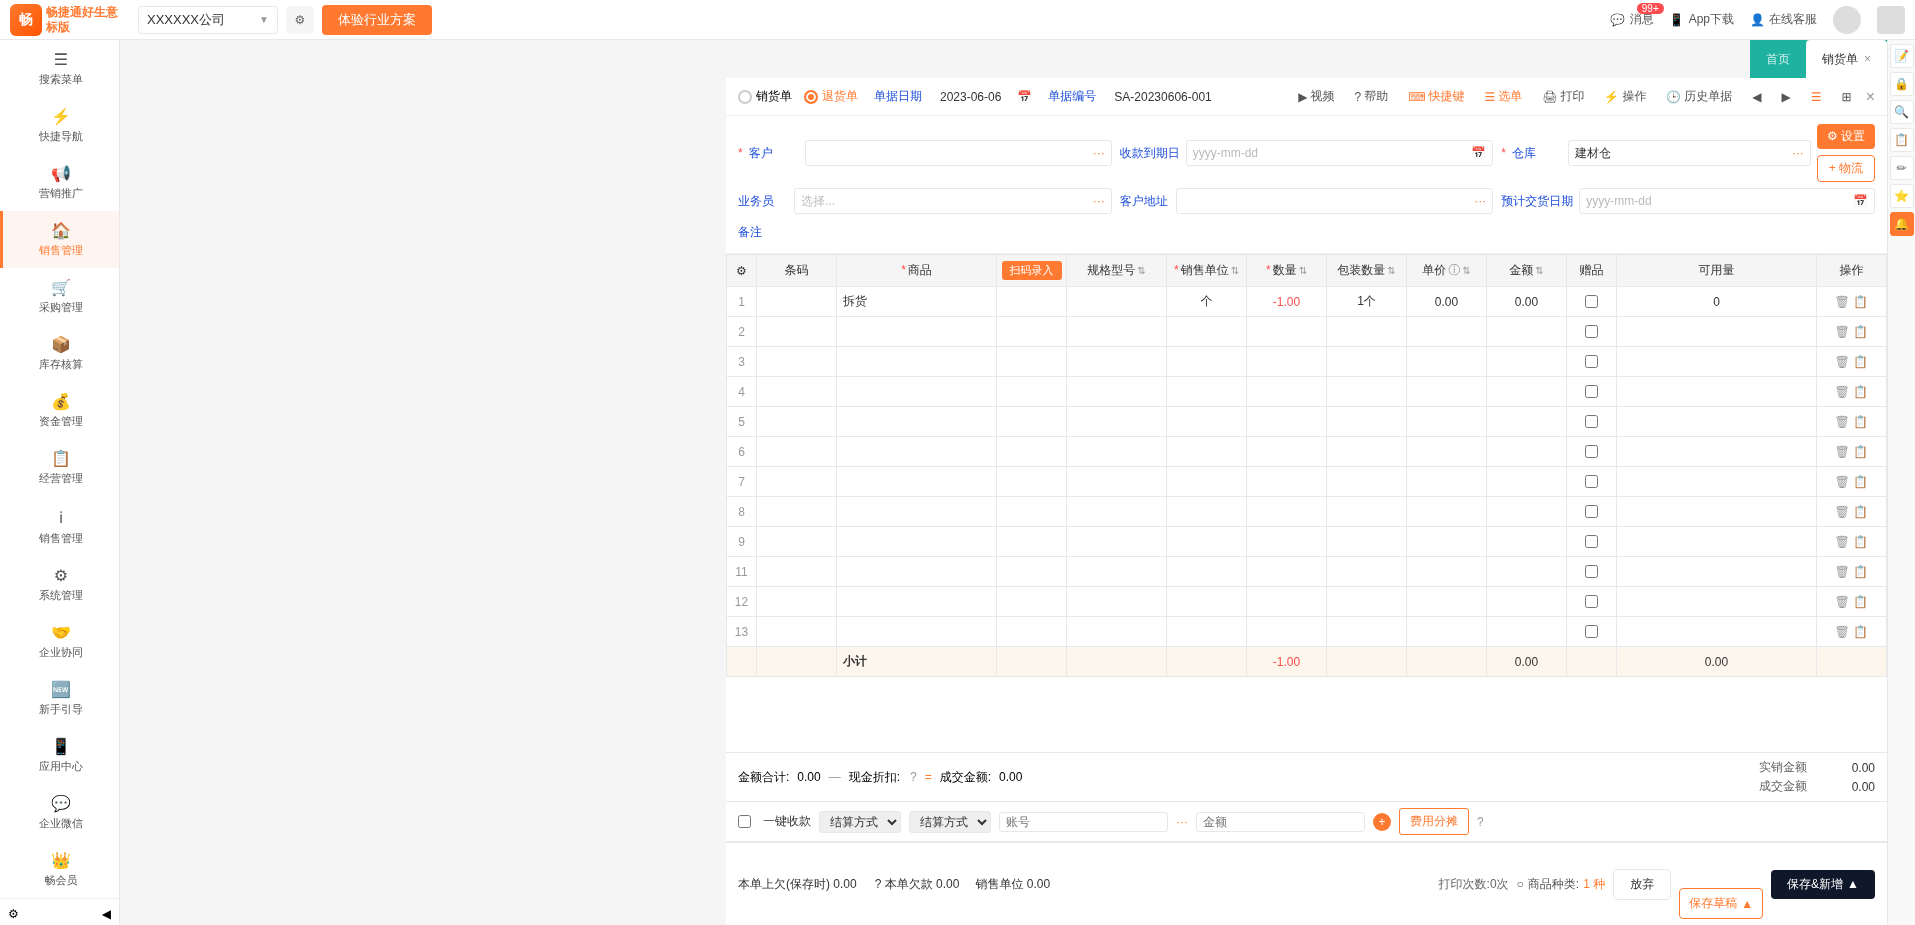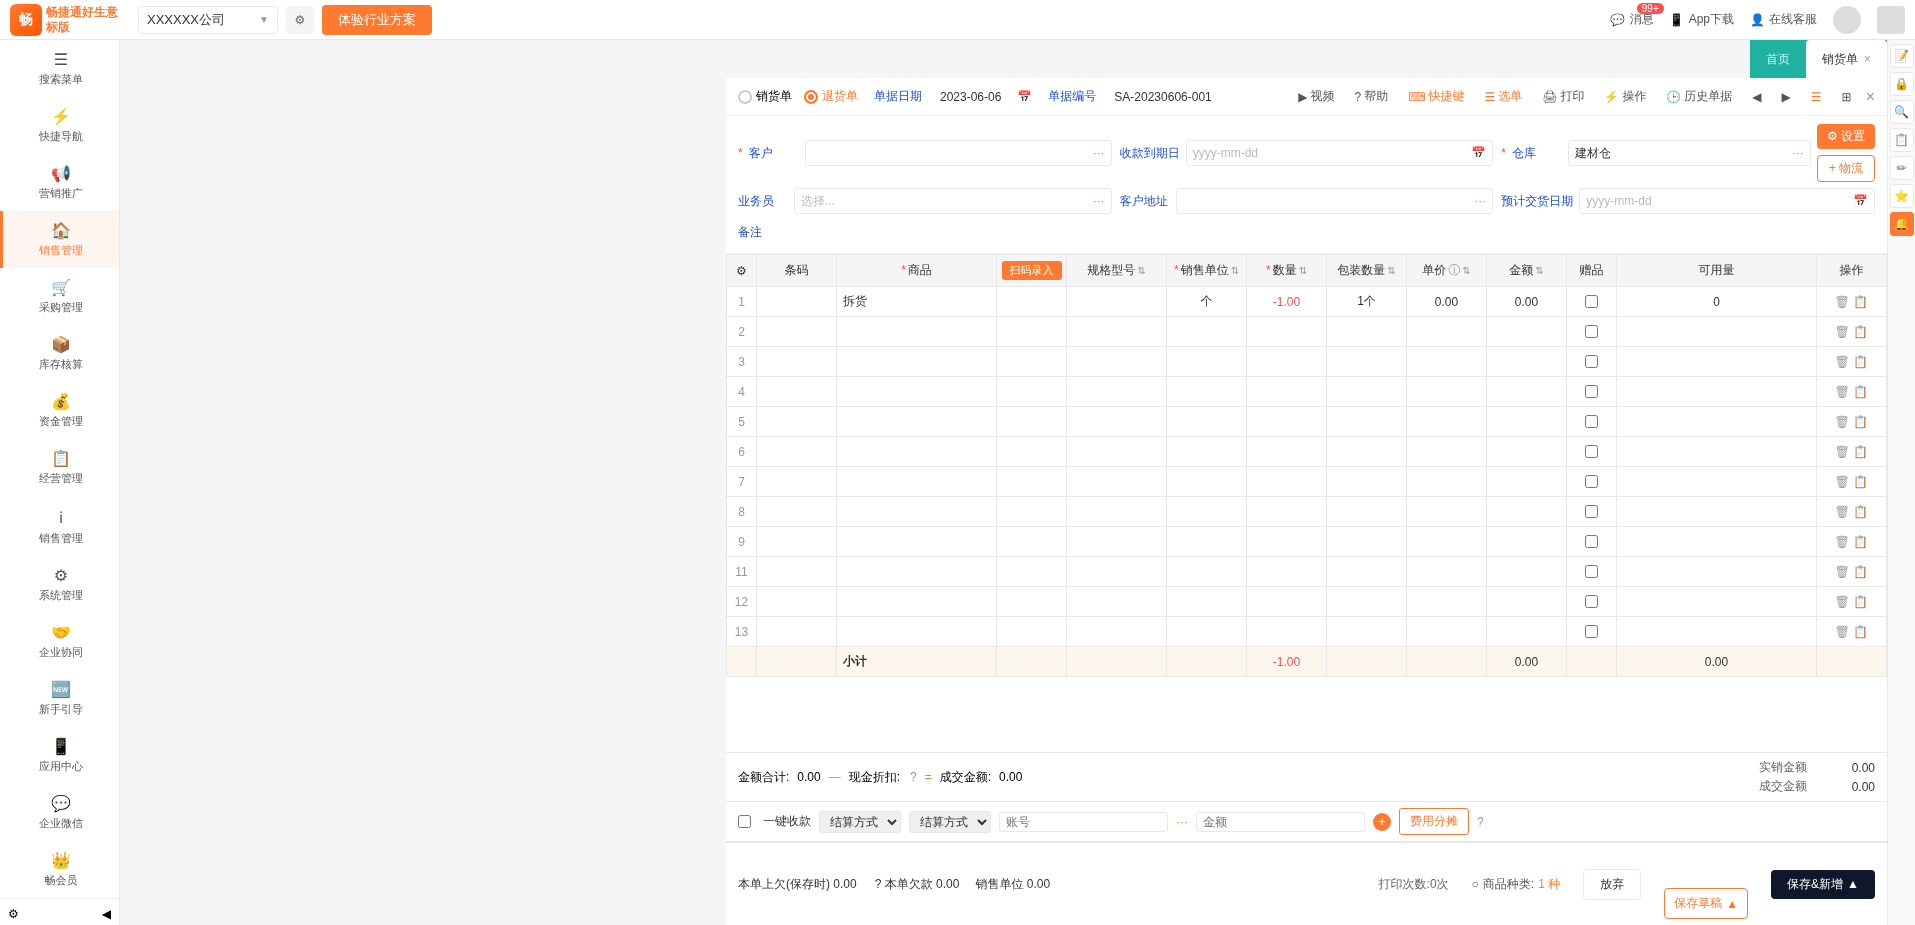--- a/index.html
+++ b/index.html
@@ -99,21 +99,21 @@
     .account-input { border: 1px solid #e8e8e8; border-radius: 3px; padding: 2px 6px; min-width: 80px; color: #bbb; }
     .amount-input { border: 1px solid #e8e8e8; border-radius: 3px; padding: 2px 6px; min-width: 80px; color: #333; }
     .add-btn { background: #ff7a30; color: #fff; border: none; border-radius: 50%; width: 18px; height: 18px; display: flex; align-items: center; justify-content: center; cursor: pointer; font-size: 12px; }
     .expense-split-btn { border: 1px solid #ff7a30; color: #ff7a30; border-radius: 3px; padding: 4px 10px; cursor: pointer; background: #fff; }
     .question-icon { color: #999; cursor: pointer; }
 
     
     .bottom-bar { padding: 6px 12px; background: #fff; border-top: 1px solid #e8e8e8; display: flex; align-items: center; gap: 16px; }
     .bottom-stat { color: #555; }
     .bottom-stat span { color: #333; font-weight: 500; }
-    .bottom-right { margin-left: auto; display: flex; align-items: center; gap: 23px; }
+    .bottom-right { margin-left: auto; display: flex; align-items: center; gap: 8px; }
     .print-info { color: #666; }
     .product-type { display: flex; align-items: center; gap: 4px; color: #555; }
     .discard-btn { border: 1px solid #e8e8e8; background: #fff; color: #333; border-radius: 4px; padding: 6px 16px; cursor: pointer; }
     .draft-btn { border: 1px solid #ff7a30; color: #ff7a30; background: #fff; border-radius: 4px; padding: 6px 9px; cursor: pointer; display: flex; align-items: center; gap: 4px; margin-top: 39px; }
     .save-new-btn { background: #0f172a; color: #fff; border: none; border-radius: 4px; padding: 6px 16px; cursor: pointer; display: flex; align-items: center; gap: 4px; }
 
     
     .right-toolbar { width: 28px; background: #f9f9f9; border-left: 1px solid #e8e8e8; display: flex; flex-direction: column; align-items: center; padding: 4px 0; gap: 4px; }
     .rt-btn { width: 24px; height: 24px; background: #fff; border: 1px solid #e8e8e8; border-radius: 3px; display: flex; align-items: center; justify-content: center; cursor: pointer; color: #666; font-size: 12px; }
     .rt-btn-orange { background: #ff7a30; color: #fff; border-color: #ff7a30; }

